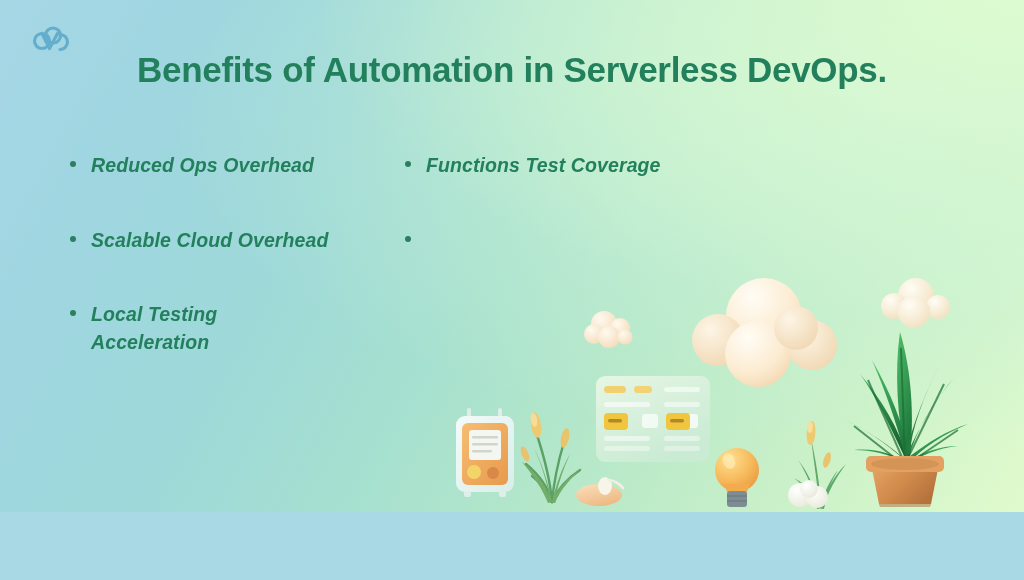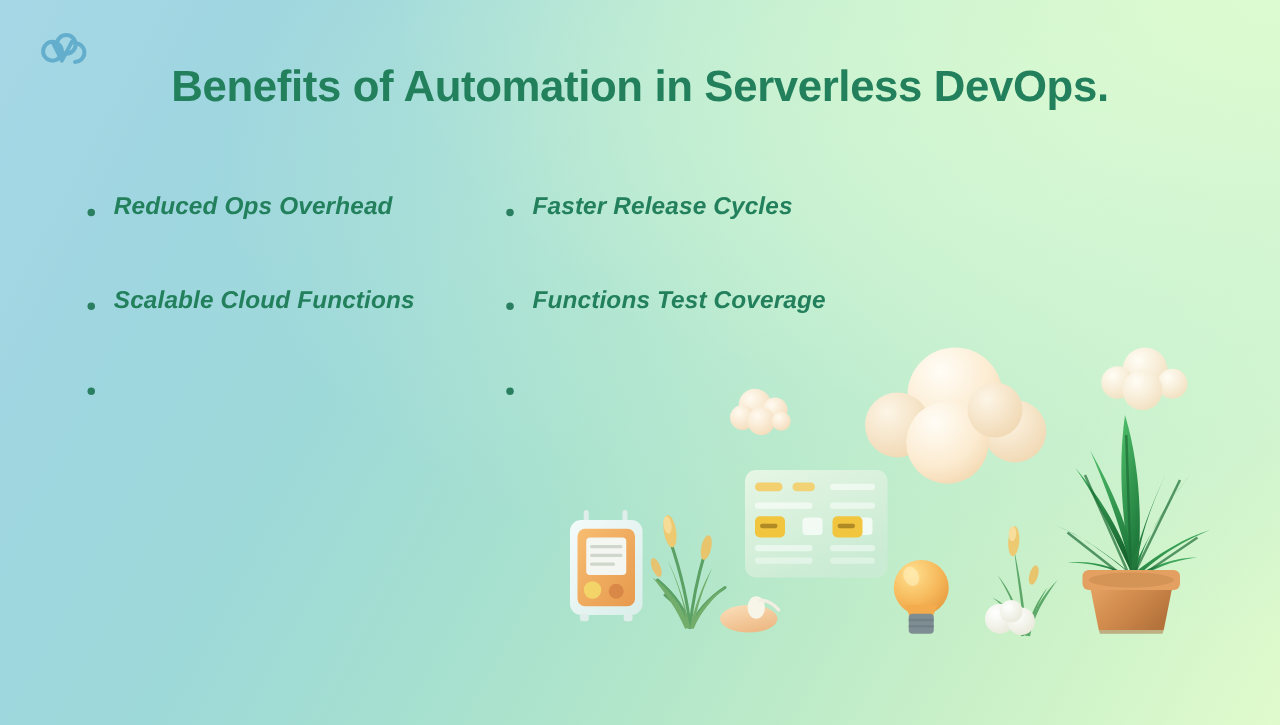--- a/index.html
+++ b/index.html
@@ -5,21 +5,21 @@
   * { margin:0; padding:0; box-sizing:border-box; }
   html, body { width:1024px; height:580px; overflow:hidden; }
   body {
     font-family:"Liberation Sans", sans-serif;
     background:#a9d9e4;
   }
 
   
   .slide {
     position:relative;
-    width:1024px; height:580px;
+    width:1024px; height:512px;
     overflow:hidden;
     background:
       radial-gradient(120% 110% at 100% 0%, #ddfbd0 0%, rgba(221,251,208,0) 58%),
       radial-gradient(130% 120% at 88% 22%, #caf2d6 0%, rgba(202,242,214,0) 55%),
       linear-gradient(118deg, #a6d7e6 0%, #9fd6e0 16%, #9ed9d9 32%, #a6e0cf 48%, #b6e8c9 64%, #c9f0c8 80%, #e0fbcd 100%);
   }
 
   
   .logo { position:absolute; left:29px; top:24px; width:44px; height:34px; }
   .logo svg { display:block; width:44px; height:34px; }
@@ -38,21 +38,21 @@
   
   .cols {
     position:absolute; left:70px; top:152px;
     width:700px; height:300px;
     display:flex;
     gap:0px;
   }
   .col { width:335px; }
   .bullet {
     display:flex;
-    align-items:center;
+    align-items:flex-start;
     margin-bottom:47px;
   }
   .col.right .bullet { margin-bottom:47px; }
   .dot {
     flex:0 0 auto;
     width:6px; height:6px;
     border-radius:50%;
     background:#2a7f60;
     margin-top:9px;
     margin-right:15px;
@@ -90,32 +90,29 @@
 
   <div class="cols">
 
     <div class="col left">
       <div class="bullet">
         <span class="dot"></span>
         <span class="btxt">Reduced Ops Overhead</span>
       </div>
       <div class="bullet">
         <span class="dot"></span>
-        <span class="btxt">Scalable Cloud Functions</span>
-      </div>
-      <div class="bullet">
-        <span class="dot"></span>
+        <span class="btxt">Scalable Cloud Overhead</span>
+      </div>
+      <div class="bullet">
+        <span class="dot"></span>
+        <span class="btxt" style="max-width:150px">Local Testing Acceleration</span>
       </div>
     </div>
 
     <div class="col right">
-      <div class="bullet">
-        <span class="dot"></span>
-        <span class="btxt">Faster Release Cycles</span>
-      </div>
       <div class="bullet">
         <span class="dot"></span>
         <span class="btxt">Functions Test Coverage</span>
       </div>
       <div class="bullet">
         <span class="dot"></span>
       </div>
     </div>
 
   </div>

